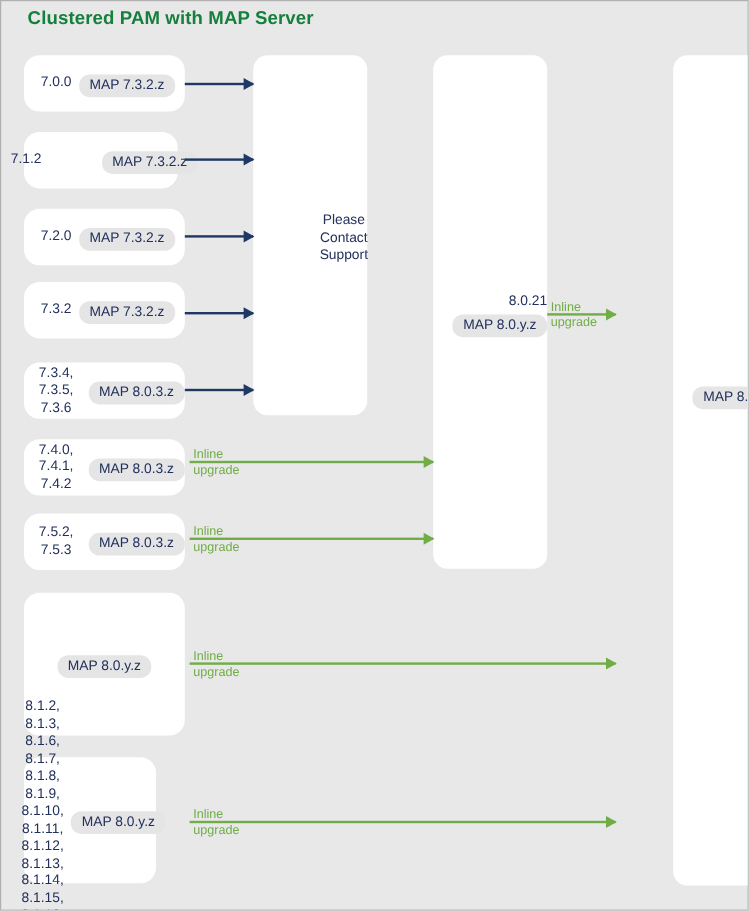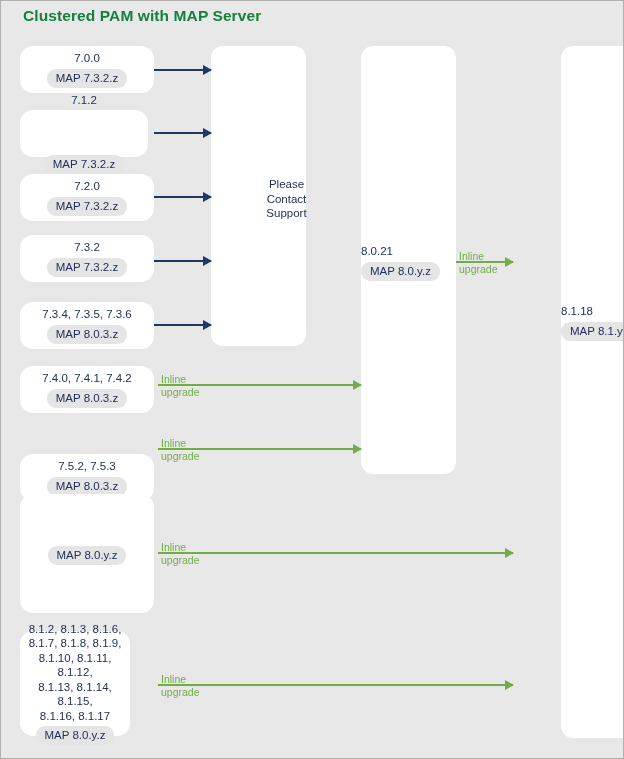--- a/index.html
+++ b/index.html
@@ -46,21 +46,21 @@
     line-height: 14.5px;
   }
 
   
   .srcbox {
     position: absolute;
     background: #ffffff;
     border-radius: 13px;
     box-sizing: border-box;
     display: flex;
-    flex-direction: column;
+    flex-direction: row;
     align-items: center;
     justify-content: center;
   }
   .srcbox .versions {
     font-size: 11.5px;
     color: #22305c;
     line-height: 14.5px;
     text-align: center;
     padding: 0 6px;
     white-space: pre-line;
@@ -72,21 +72,21 @@
     border-radius: 9px;
     padding: 2px 9px 3px 9px;
     font-size: 11.5px;
     color: #22305c;
     line-height: 14px;
     white-space: nowrap;
   }
   .node-inner {
     display: flex;
     flex-direction: column;
-    align-items: flex-start;
+    align-items: flex-end;
   }
 
   
   .arrow {
     position: absolute;
     height: 2px;
   }
   .arrow .shaft {
     position: absolute;
     left: 0;
@@ -171,21 +171,21 @@
   <div class="srcbox" style="left:19px; top:301px; width:134px; height:47px;">
     <div class="versions">7.3.4, 7.3.5, 7.3.6</div>
     <span class="mapbadge">MAP 8.0.3.z</span>
   </div>
 
   <div class="srcbox" style="left:19px; top:365px; width:134px; height:47px;">
     <div class="versions">7.4.0, 7.4.1, 7.4.2</div>
     <span class="mapbadge">MAP 8.0.3.z</span>
   </div>
 
-  <div class="srcbox" style="left:19px; top:453px; width:134px; height:47px;">
+  <div class="srcbox" style="left:19px; top:427px; width:134px; height:47px;">
     <div class="versions">7.5.2, 7.5.3</div>
     <span class="mapbadge">MAP 8.0.3.z</span>
   </div>
 
   <div class="srcbox" style="left:19px; top:493px; width:134px; height:119px;">
     <span class="mapbadge">MAP 8.0.y.z</span>
   </div>
 
   <div class="srcbox" style="left:19px; top:630px; width:110px; height:105px;">
     <div class="versions">8.1.2, 8.1.3, 8.1.6,

